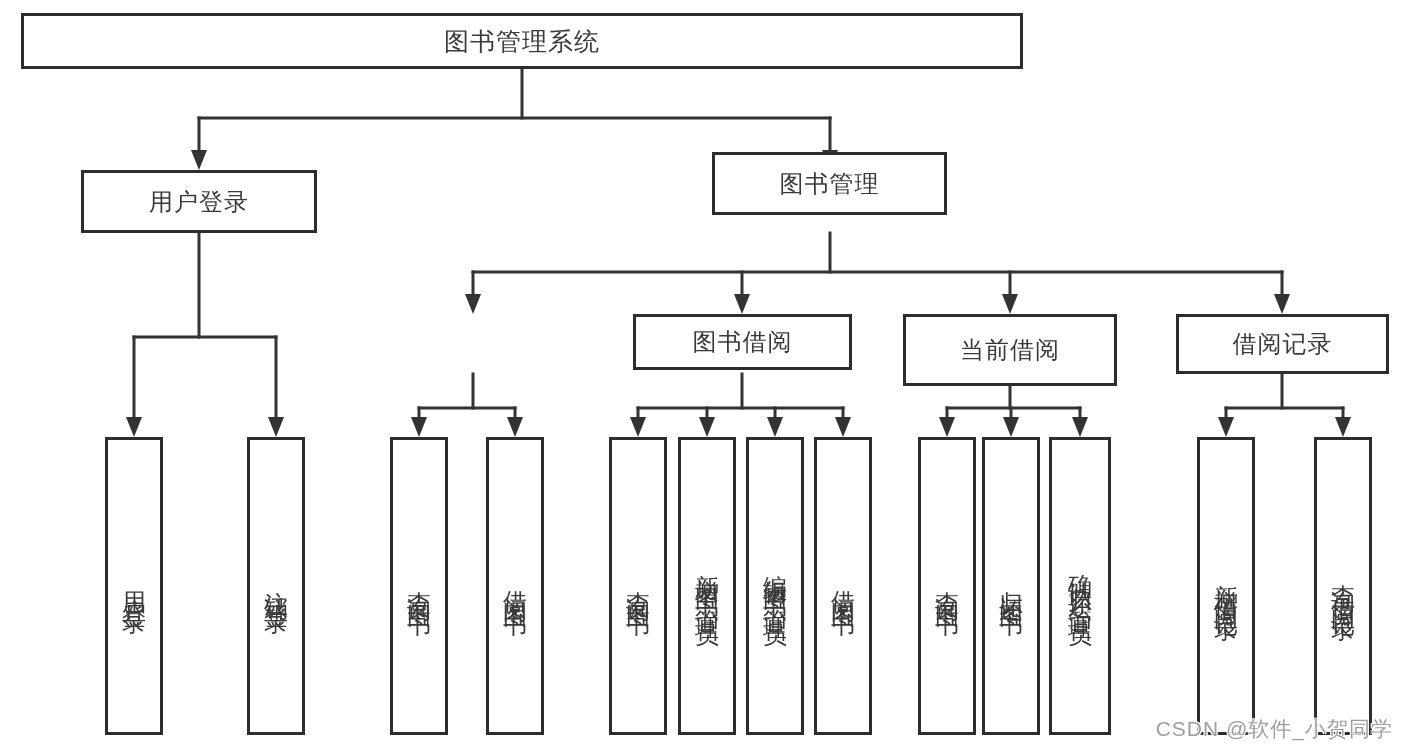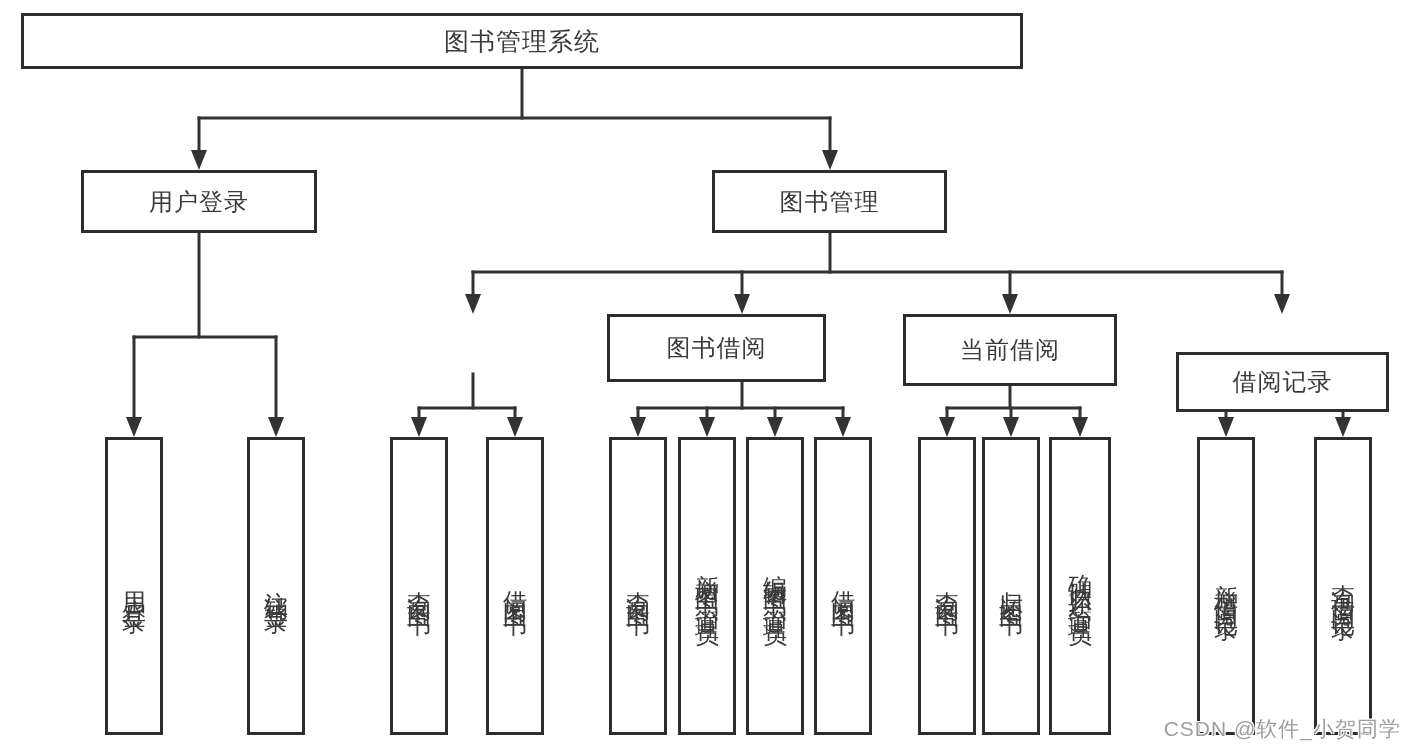--- a/index.html
+++ b/index.html
@@ -34,21 +34,21 @@
   .leaf  { top: 437px; width: 58px; height: 298px; }
   .leaf .vtext {
     writing-mode: vertical-rl;
     text-orientation: mixed;
     letter-spacing: 7px;
     font-size: 24px;
     line-height: 1;
   }
   #watermark {
     position: absolute;
-    right: 4px;
+    right: 12px;
     bottom: 4px;
     font-size: 21px;
     color: #9e9e9e;
     letter-spacing: 1px;
     text-shadow: 1px 1px 0 #ffffff, -1px -1px 0 #ffffff, 1px -1px 0 #ffffff, -1px 1px 0 #ffffff;
     pointer-events: none;
     margin-left: 21px;
   }
 </style>
 </head>
@@ -111,31 +111,31 @@
       <polygon points="1335,417 1351,417 1343,437" fill="#333333"></polygon>
     </svg>
 
   <div class="box root" style="left:21px; top:13px; width:1002px; height:56px;">
     <span>图书管理系统</span>
   </div>
 
   <div class="box" style="left:81px; top:170px; width:236px; height:63px;">
     <span>用户登录</span>
   </div>
-  <div class="box" style="left:712px; top:170px; width:235px; height:63px;">
+  <div class="box" style="left:712px; top:152px; width:235px; height:63px;">
     <span>图书管理</span>
   </div>
 
-  <div class="box" style="left:607px; top:314px; width:219px; height:68px;text-align:center;">
+  <div class="box" style="left:633px; top:314px; width:219px; height:56px;text-align:center;">
     <span>图书借阅</span>
   </div>
   <div class="box" style="left:903px; top:314px; width:214px; height:72px;">
     <span>当前借阅</span>
   </div>
-  <div class="box" style="left:1176px; top:314px; width:213px; height:60px;margin-top:38px;">
+  <div class="box" style="left:1176px; top:314px; width:213px; height:60px;">
     <span>借阅记录</span>
   </div>
 
   <div class="box leaf" style="left:105px;">
     <span class="vtext">用户登录</span>
   </div>
   <div class="box leaf" style="left:247px;">
     <span class="vtext">注销登录</span>
   </div>
 

